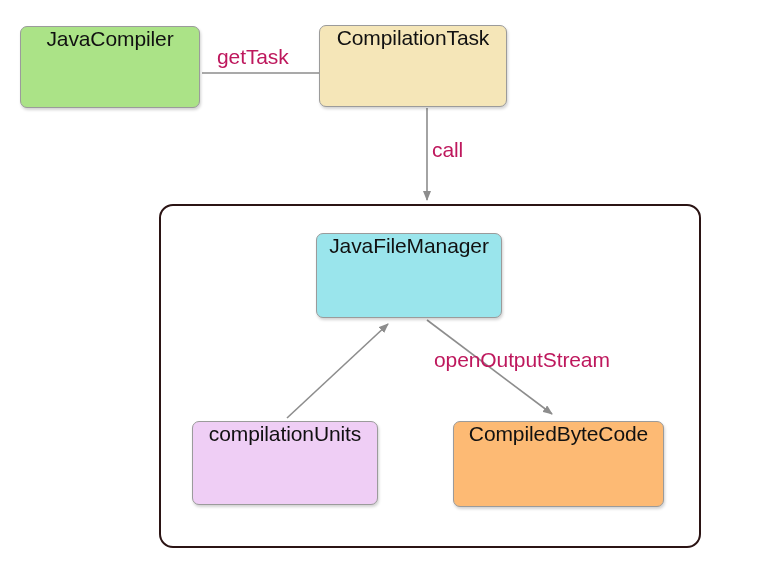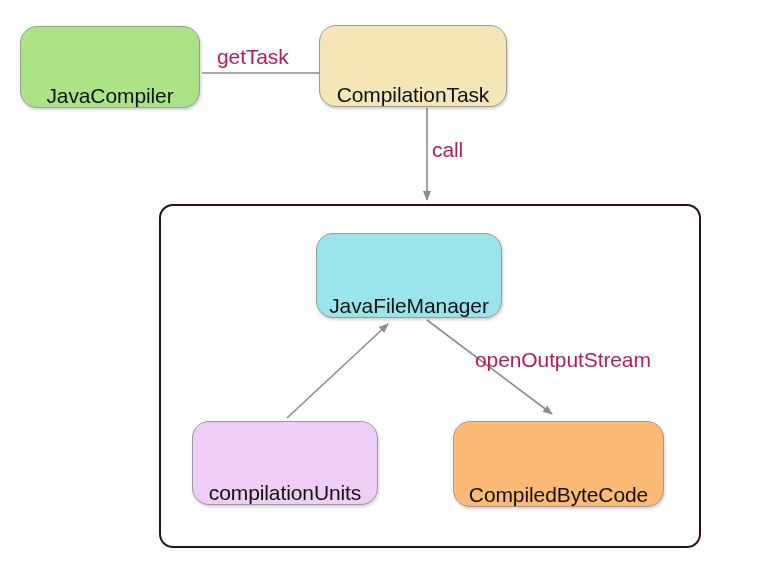--- a/index.html
+++ b/index.html
@@ -21,23 +21,23 @@
     position: absolute;
     left: 0;
     top: 0;
     width: 767px;
     height: 569px;
   }
   .node {
     position: absolute;
     box-sizing: border-box;
     border: 1px solid #9b9b9b;
-    border-radius: 17px;
+    border-radius: 7px;
     display: flex;
-    align-items: flex-end;
+    align-items: flex-start;
     justify-content: center;
     font-family: "Liberation Sans", sans-serif;
     font-size: 21px;
     color: #111111;
     letter-spacing: -0.1px;
     box-shadow: 1px 2px 3px rgba(0,0,0,0.18);
     text-align: center;
     line-height: 1.1;
     white-space: nowrap;
   }
@@ -87,15 +87,15 @@
   </div>
   <div class="node" id="node-compilationUnits" style="left: 192px; top: 421px; width: 186px; height: 84px; background: rgb(239, 206, 245); border-color: rgb(155, 155, 155);">
     <span>compilationUnits</span>
   </div>
   <div class="node" id="node-compiledByteCode" style="left: 453px; top: 421px; width: 211px; height: 86px; background: #fdba74; border-color: rgb(155, 155, 155);">
     <span>CompiledByteCode</span>
   </div>
 
   <div class="edge-label" id="label-getTask" style="left: 217px; top: 45px;">getTask</div>
   <div class="edge-label" id="label-call" style="left: 432px; top: 138px;">call</div>
-  <div class="edge-label" id="label-openOutputStream" style="left: 434px; top: 348px; margin-left: 41px;">openOutputStream</div>
+  <div class="edge-label" id="label-openOutputStream" style="left: 434px; top: 348px;">openOutputStream</div>
 
 </div>
 
 </body></html>

